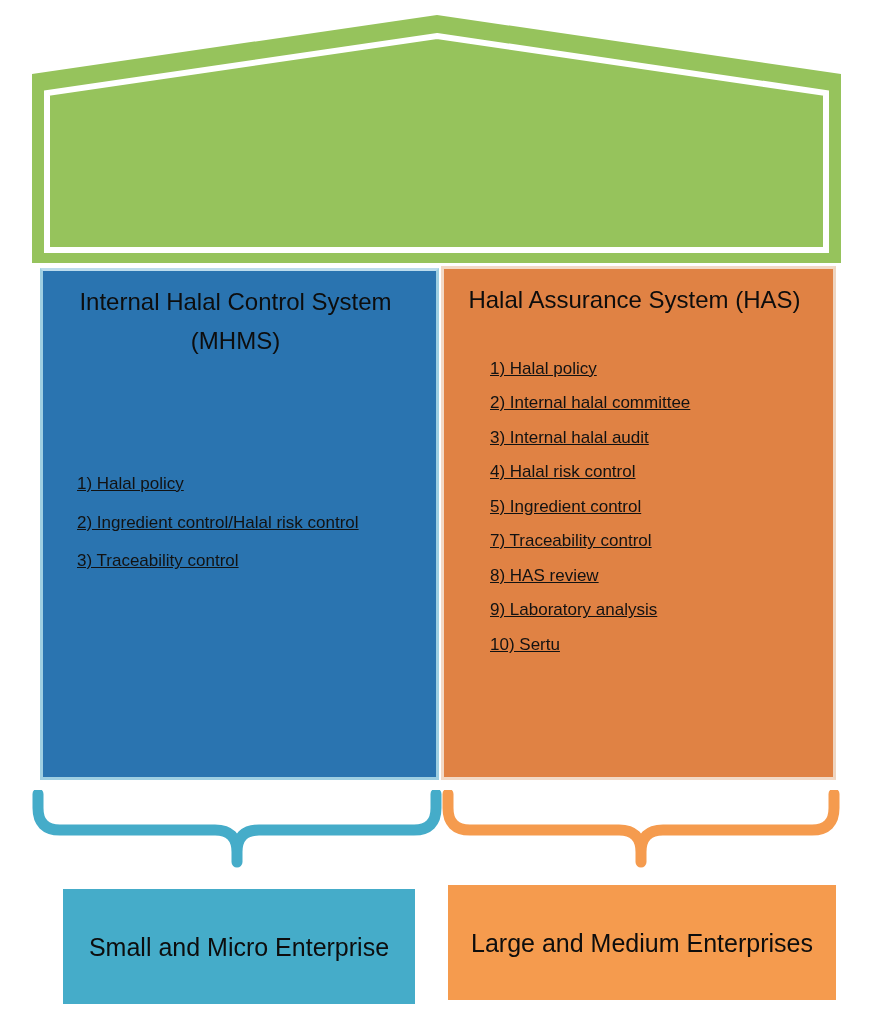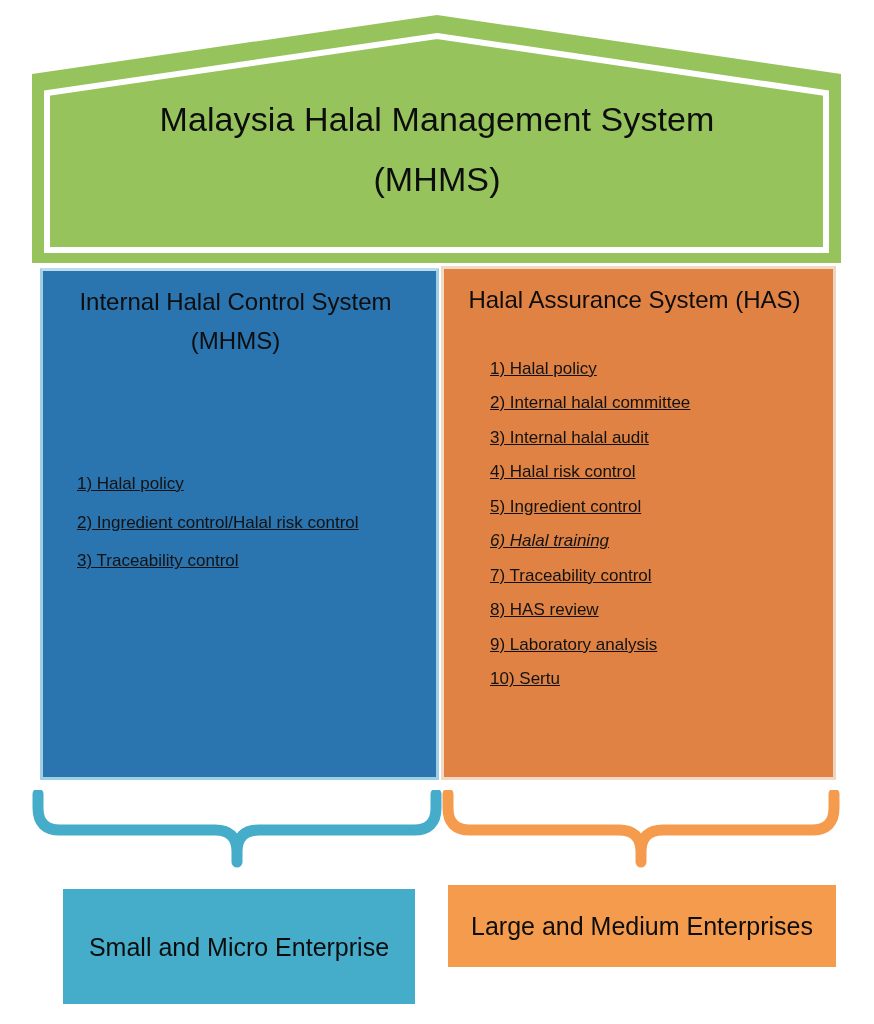--- a/index.html
+++ b/index.html
@@ -127,40 +127,36 @@
     left: 63px;
     top: 889px;
     width: 352px;
     height: 115px;
     background: #45ACC9;
   }
   .ent-large {
     left: 448px;
     top: 885px;
     width: 388px;
-    height: 82px;
+    height: 115px;
     background: #F59B4E;
   }
 </style>
 </head>
 <body>
 
 <div id="canvas">
 
   <div class="pentagon-wrap">
     <svg class="pentagon-svg" viewBox="0 0 874 270" xmlns="http://www.w3.org/2000/svg">
 
       <polygon points="437,15 841,74 841,263 32,263 32,74" fill="#96C35C"></polygon>
 
       <polygon points="437,36 826,93 826,250 47,250 47,93" fill="none" stroke="#ffffff" stroke-width="6"></polygon>
     </svg>
-    <div class="pentagon-text">
-      <div>Malaysia Halal Management System</div>
-      <div>(MHMS)</div>
-    </div>
   </div>
 
   <div class="panel panel-ihcs">
     <div class="panel-title">
       <div>Internal Halal Control System</div>
       <div>(MHMS)</div>
     </div>
     <ul class="item-list list-ihcs">
       <li>1) Halal policy</li>
       <li>2) Ingredient control/Halal risk control</li>
@@ -171,21 +167,20 @@
   <div class="panel panel-has">
     <div class="panel-title">
       <div>Halal Assurance System (HAS)</div>
     </div>
     <ul class="item-list list-has">
       <li>1) Halal policy</li>
       <li>2) Internal halal committee</li>
       <li>3) Internal halal audit</li>
       <li>4) Halal risk control</li>
       <li>5) Ingredient control</li>
-      <li class="italic">6) Halal training</li>
       <li>7) Traceability control</li>
       <li>8) HAS review</li>
       <li>9) Laboratory analysis</li>
       <li>10) Sertu</li>
     </ul>
   </div>
 
   <div class="brace" style="left:32px; top:790px;">
     <svg width="410" height="80" viewBox="0 0 410 80" xmlns="http://www.w3.org/2000/svg">
       <path d="M6,4 L6,18 Q6,40 28,40 L183,40 Q205,40 205,62 L205,72

